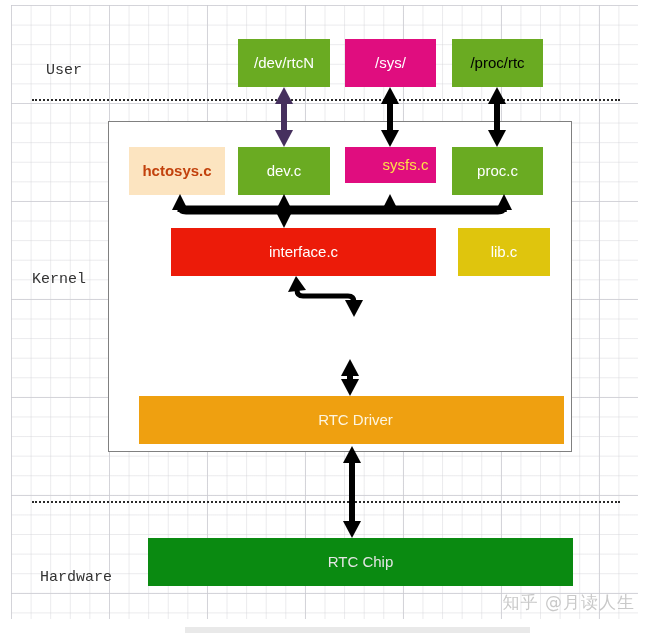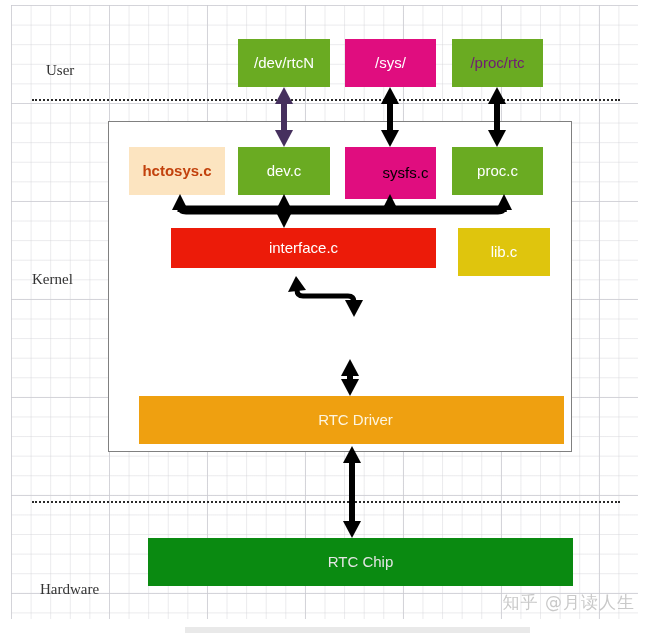--- a/index.html
+++ b/index.html
@@ -37,21 +37,21 @@
   .edge-mask-top    { left: 0; top: 0; width: 648px; height: 5px; }
   .edge-mask-right  { right: 0; top: 0; width: 10px; height: 633px; }
   .edge-mask-bottom { left: 0; bottom: 0; width: 648px; height: 14px; }
 
   .zone-label {
     position: absolute;
     color: #333333;
     font-size: 15px;
     line-height: 1;
     white-space: nowrap;
-    font-family: Liberation Serif, serif;
+    font-family: Liberation Mono, monospace;
   }
 
   .divider {
     position: absolute;
     height: 0;
     border-top: 2px dotted #2a2a2a;
   }
 
   .kernel-frame {
     position: absolute;
@@ -104,33 +104,33 @@
 </style>
 </head>
 <body>
 
 <div id="canvas">
 
   <div class="kernel-frame" id="kernel-frame" style="left: 108px; top: 121px; width: 464px; height: 331px;"></div>
 
   <div class="zone-label" id="zone-label-user" style="left: 46px; top: 63px;">User</div>
   <div class="zone-label" id="zone-label-kernel" style="left: 32px; top: 272px;">Kernel</div>
-  <div class="zone-label" id="zone-label-hardware" style="left: 40px; top: 570px; margin-top: 12px;">Hardware</div>
+  <div class="zone-label" id="zone-label-hardware" style="left: 40px; top: 570px;">Hardware</div>
 
   <div class="divider" id="divider-0" style="left: 32px; top: 99px; width: 588px;"></div>
   <div class="divider" id="divider-1" style="left: 32px; top: 501px; width: 588px;"></div>
 
   <div class="node" id="node-0" style="left: 238px; top: 39px; width: 92px; height: 48px; background: rgb(106, 171, 34); color: rgb(255, 255, 255);">/dev/rtcN</div>
   <div class="node" id="node-1" style="left: 345px; top: 39px; width: 91px; height: 48px; background: rgb(224, 13, 127); color: rgb(255, 255, 255);">/sys/</div>
-  <div class="node" id="node-2" style="left: 452px; top: 39px; width: 91px; height: 48px; background: rgb(106, 171, 34); color: #701a75;">/proc/rtc</div>
+  <div class="node" id="node-2" style="left: 452px; top: 39px; width: 91px; height: 48px; background: rgb(106, 171, 34); color: #000000;">/proc/rtc</div>
   <div class="node" id="node-3" style="left: 129px; top: 147px; width: 96px; height: 48px; background: rgb(252, 228, 192); color: #c2410c; font-weight: 700;">hctosys.c</div>
   <div class="node" id="node-4" style="left: 238px; top: 147px; width: 92px; height: 48px; background: rgb(106, 171, 34); color: rgb(255, 255, 255);">dev.c</div>
-  <div class="node" id="node-5" style="left: 345px; top: 147px; width: 91px; height: 52px; background: rgb(224, 13, 127); color: #000000; padding-left: 30px;">sysfs.c</div>
+  <div class="node" id="node-5" style="left: 345px; top: 147px; width: 91px; height: 36px; background: rgb(224, 13, 127); color: #fde047; padding-left: 30px;">sysfs.c</div>
   <div class="node" id="node-6" style="left: 452px; top: 147px; width: 91px; height: 48px; background: rgb(106, 171, 34); color: rgb(255, 255, 255);">proc.c</div>
-  <div class="node" id="node-7" style="left: 171px; top: 228px; width: 265px; height: 40px; background: rgb(236, 27, 9); color: rgb(255, 255, 255);">interface.c</div>
+  <div class="node" id="node-7" style="left: 171px; top: 228px; width: 265px; height: 48px; background: rgb(236, 27, 9); color: rgb(255, 255, 255);">interface.c</div>
   <div class="node" id="node-8" style="left: 458px; top: 228px; width: 92px; height: 48px; background: rgb(223, 197, 13); color: rgb(255, 255, 255);">lib.c</div>
   <div class="node" id="node-10" style="left: 139px; top: 396px; width: 425px; height: 48px; background: rgb(239, 160, 16); color: rgb(253, 245, 224); padding-left: 8px;">RTC Driver</div>
   <div class="node" id="node-11" style="left: 148px; top: 538px; width: 425px; height: 48px; background: rgb(10, 138, 17); color: #e5e5e5;">RTC Chip</div>
 
   <svg class="overlay" viewBox="0 0 648 633">
 
     <g>
       <line x1="284" y1="96" x2="284" y2="138" stroke="#46305e" stroke-width="6"></line>
       <polygon points="284,87 275,104 293,104" fill="#46305e"></polygon>
       <polygon points="284,147 275,130 293,130" fill="#46305e"></polygon>

